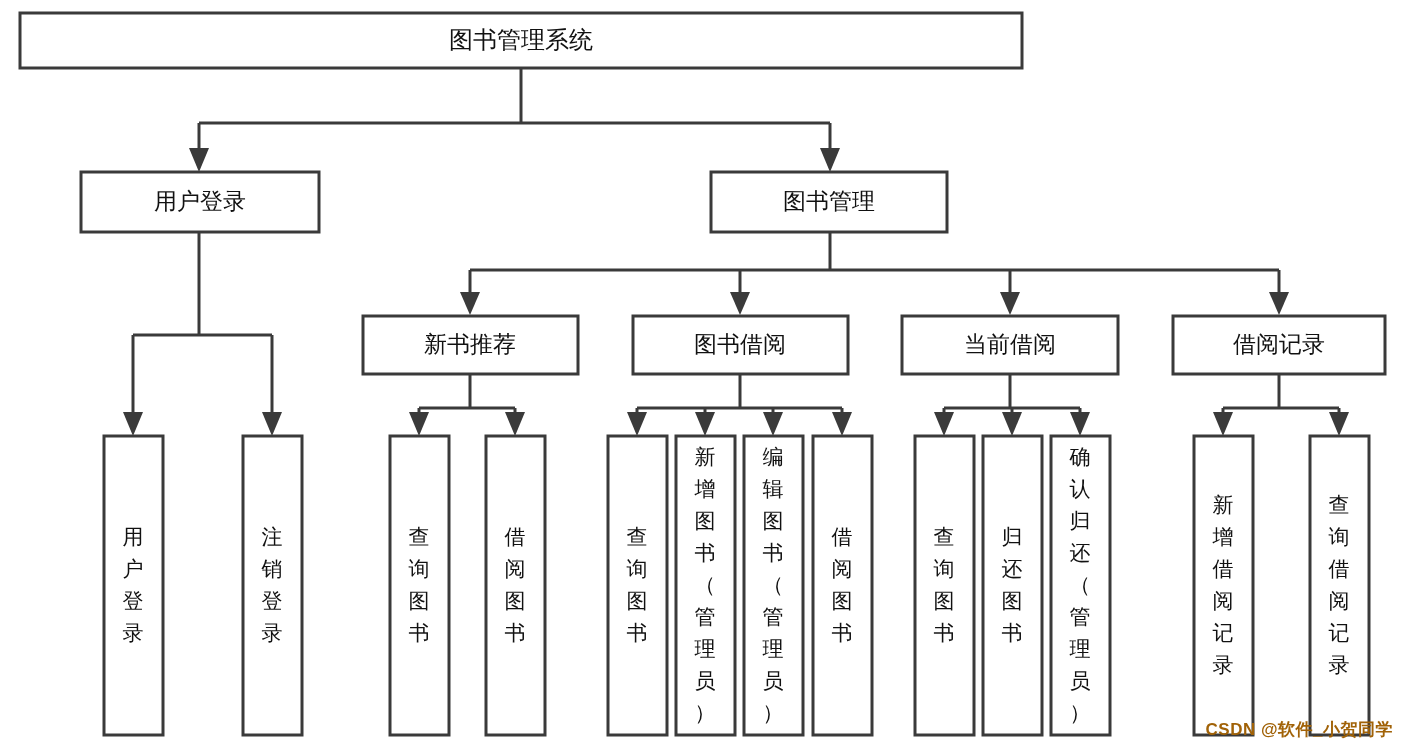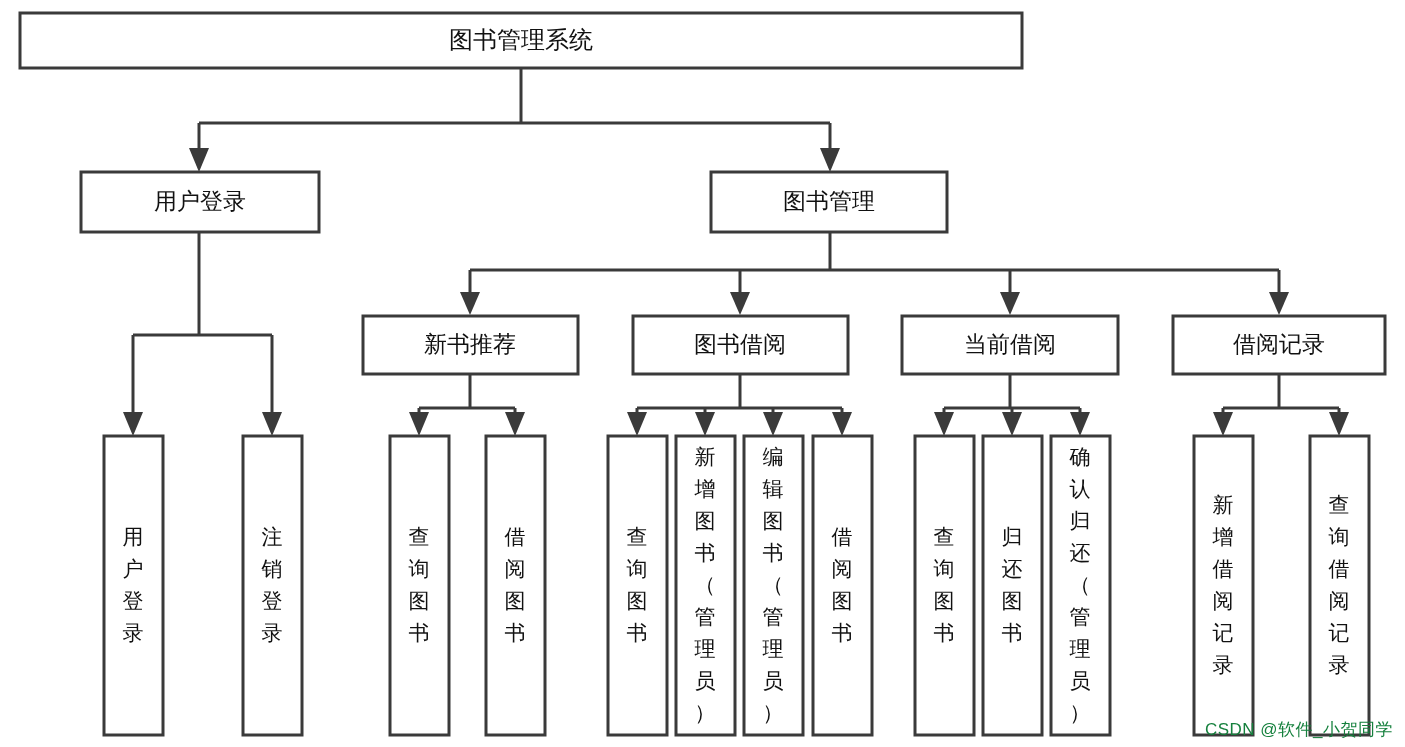--- a/index.html
+++ b/index.html
@@ -62,24 +62,25 @@
     fill: #111111;
     text-anchor: middle;
     dominant-baseline: middle;
   }
   .watermark {
     position: absolute;
     right: 12px;
     bottom: 6px;
     font-family: "Liberation Sans", "DejaVu Sans", sans-serif;
     font-size: 17px;
-    color: #15803d;
+    color: #a16207;
     letter-spacing: 0.5px;
     white-space: nowrap;
     user-select: none;
+    font-weight: bold;
   }
 </style>
 </head>
 <body>
 
 <div id="diagram-root">
 
   <svg id="flowchart" viewBox="0 0 1405 747" xmlns="http://www.w3.org/2000/svg">
 
     <g>

